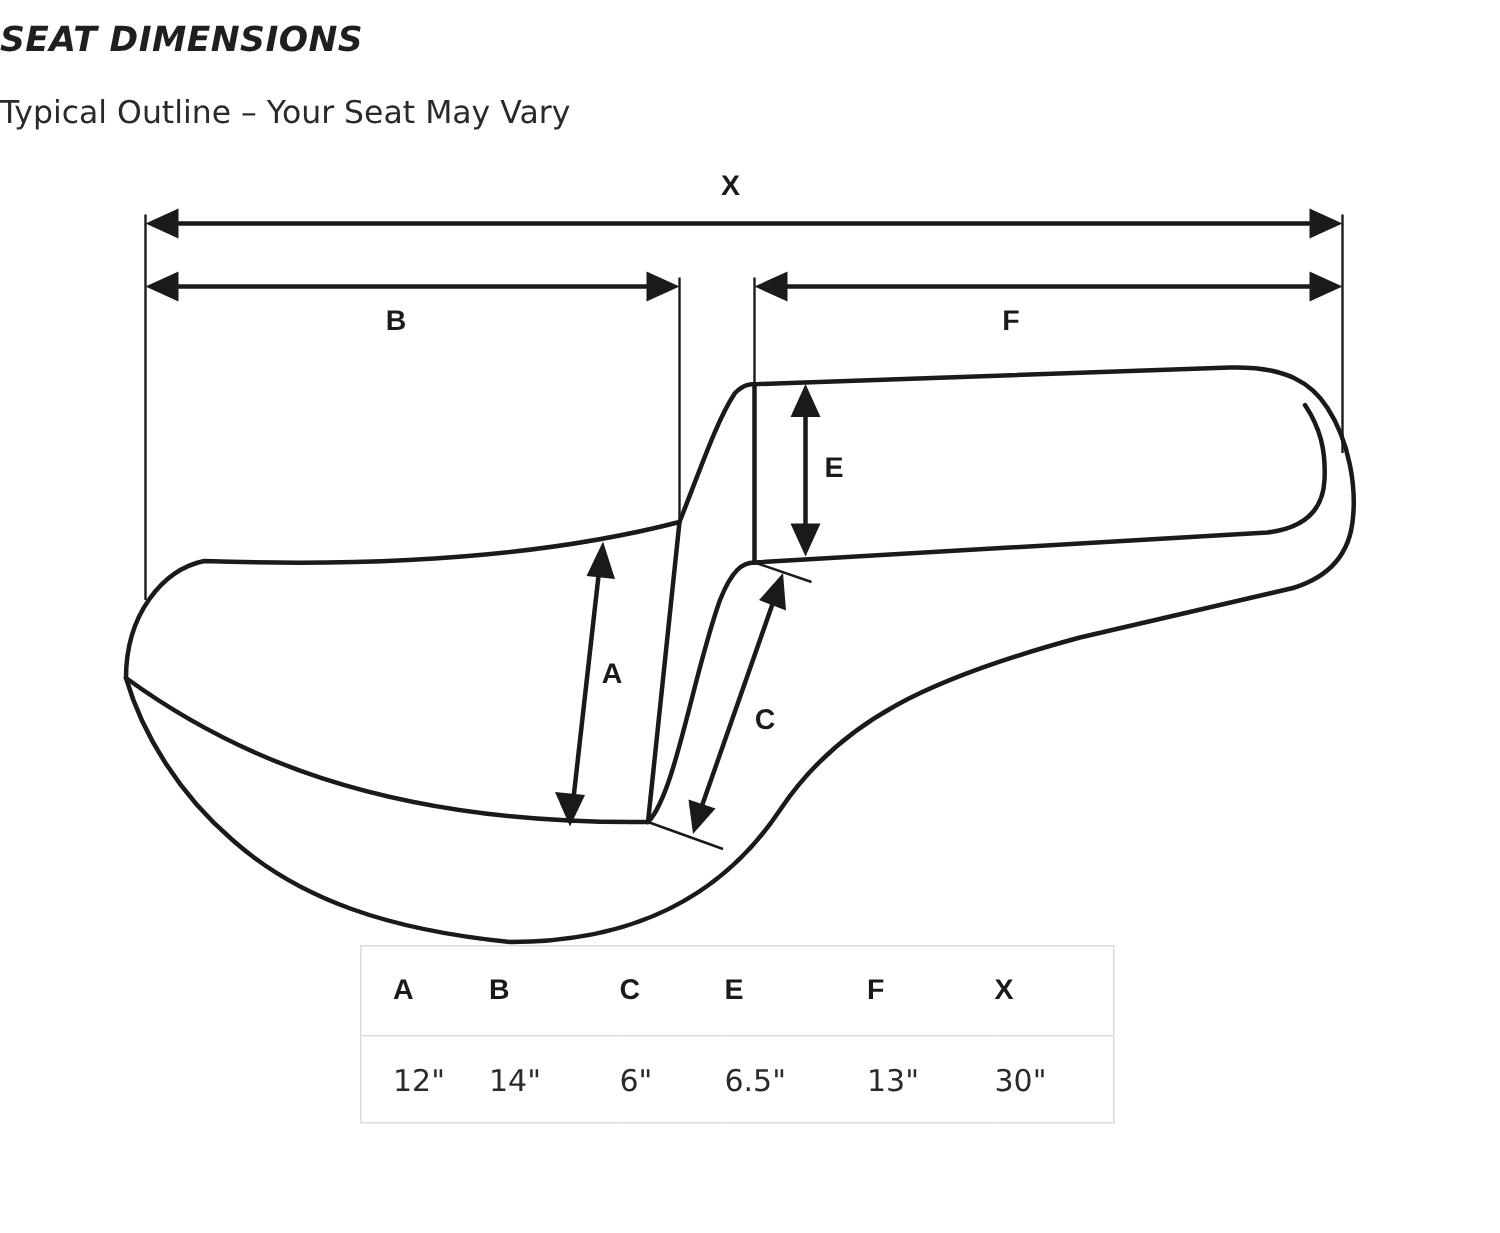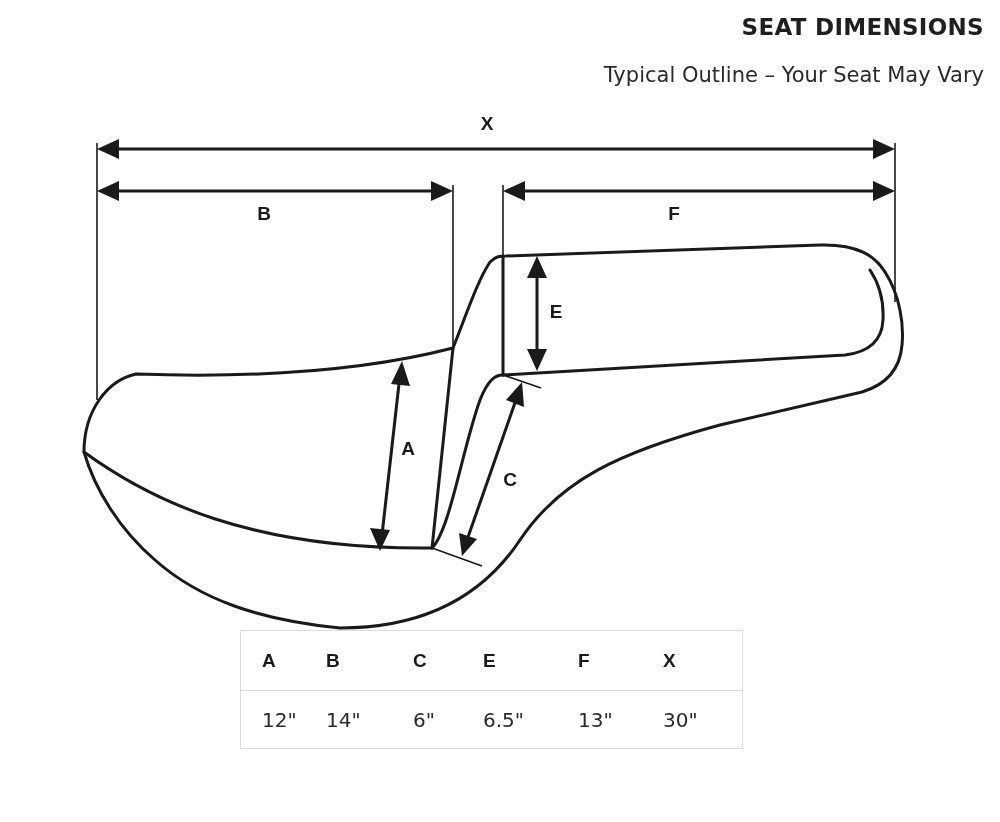--- a/index.html
+++ b/index.html
@@ -1,18 +1,18 @@
 <!DOCTYPE html>
 <html><head>
 <meta charset="utf-8">
 <style>
   html, body { margin: 0; padding: 0; background: #ffffff; }
   body { width: 1000px; height: 822px; position: relative; overflow: hidden; font-family: "DejaVu Sans", sans-serif; color: #1e1e1e; }
-  .title { position: absolute; top: 14px; left: 0; width: 984px; text-align: right; font-size: 23px; font-weight: bold; letter-spacing: 0.3px; color: #1f1f1f; }
-  .subtitle { position: absolute; top: 63px; left: 0; width: 984px; text-align: right; font-size: 21px; color: #2a2a2a; }
+  .title { position: absolute; top: 14px; left: 0; width: 984px; text-align: left; font-size: 23px; font-weight: bold; letter-spacing: 0.3px; color: #1f1f1f; font-style: italic; }
+  .subtitle { position: absolute; top: 63px; left: 0; width: 984px; text-align: left; font-size: 21px; color: #2a2a2a; }
   svg.diagram { position: absolute; left: 0; top: 0; }
   .dim-label { font-family: "Liberation Sans", sans-serif; font-weight: bold; font-size: 19px; fill: #1a1a1a; }
   .spec-table { position: absolute; left: 240px; top: 630px; width: 503px; border: 1px solid #dcdcdc; border-collapse: collapse; }
   .spec-table td { padding: 0; border: none; }
   .spec-table tr.head td { height: 59px; font-family: "Liberation Sans", sans-serif; font-weight: bold; font-size: 19px; color: #1a1a1a; border-bottom: 1px solid #dcdcdc; vertical-align: middle; }
   .spec-table tr.vals td { height: 57px; font-size: 20px; color: #2a2a2a; vertical-align: middle; }
   .spec-table td.c0 { padding-left: 21px; width: 64px; }
   .spec-table td.c1 { width: 87px; }
   .spec-table td.c2 { width: 70px; }
   .spec-table td.c3 { width: 95px; }

